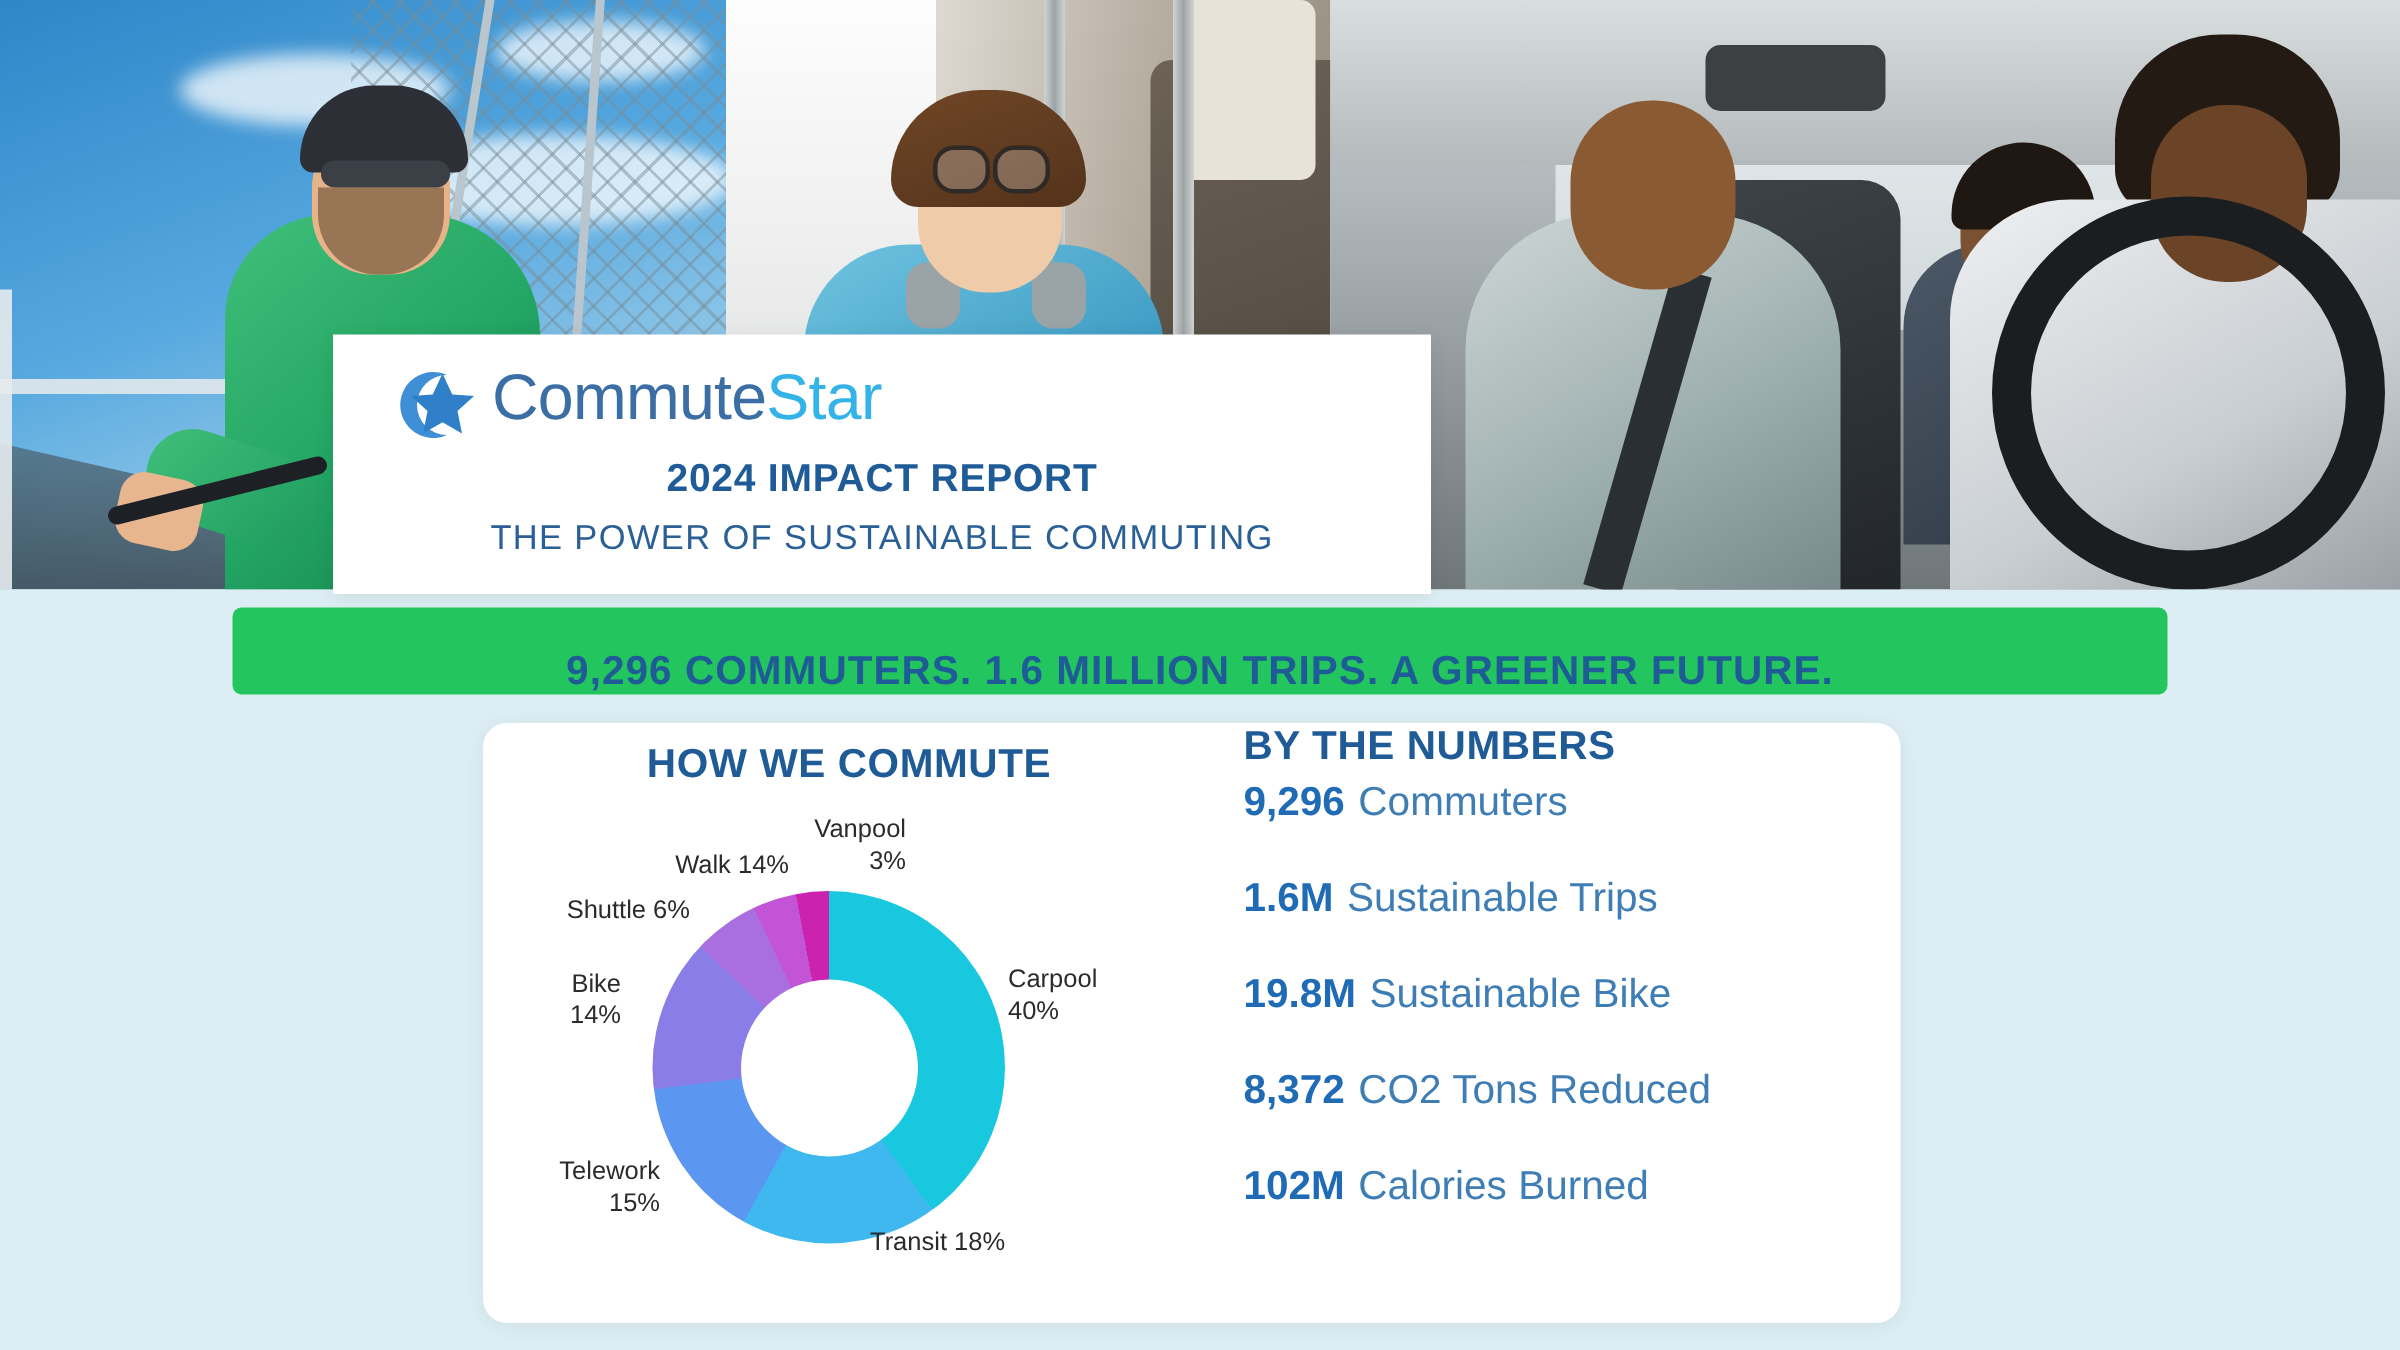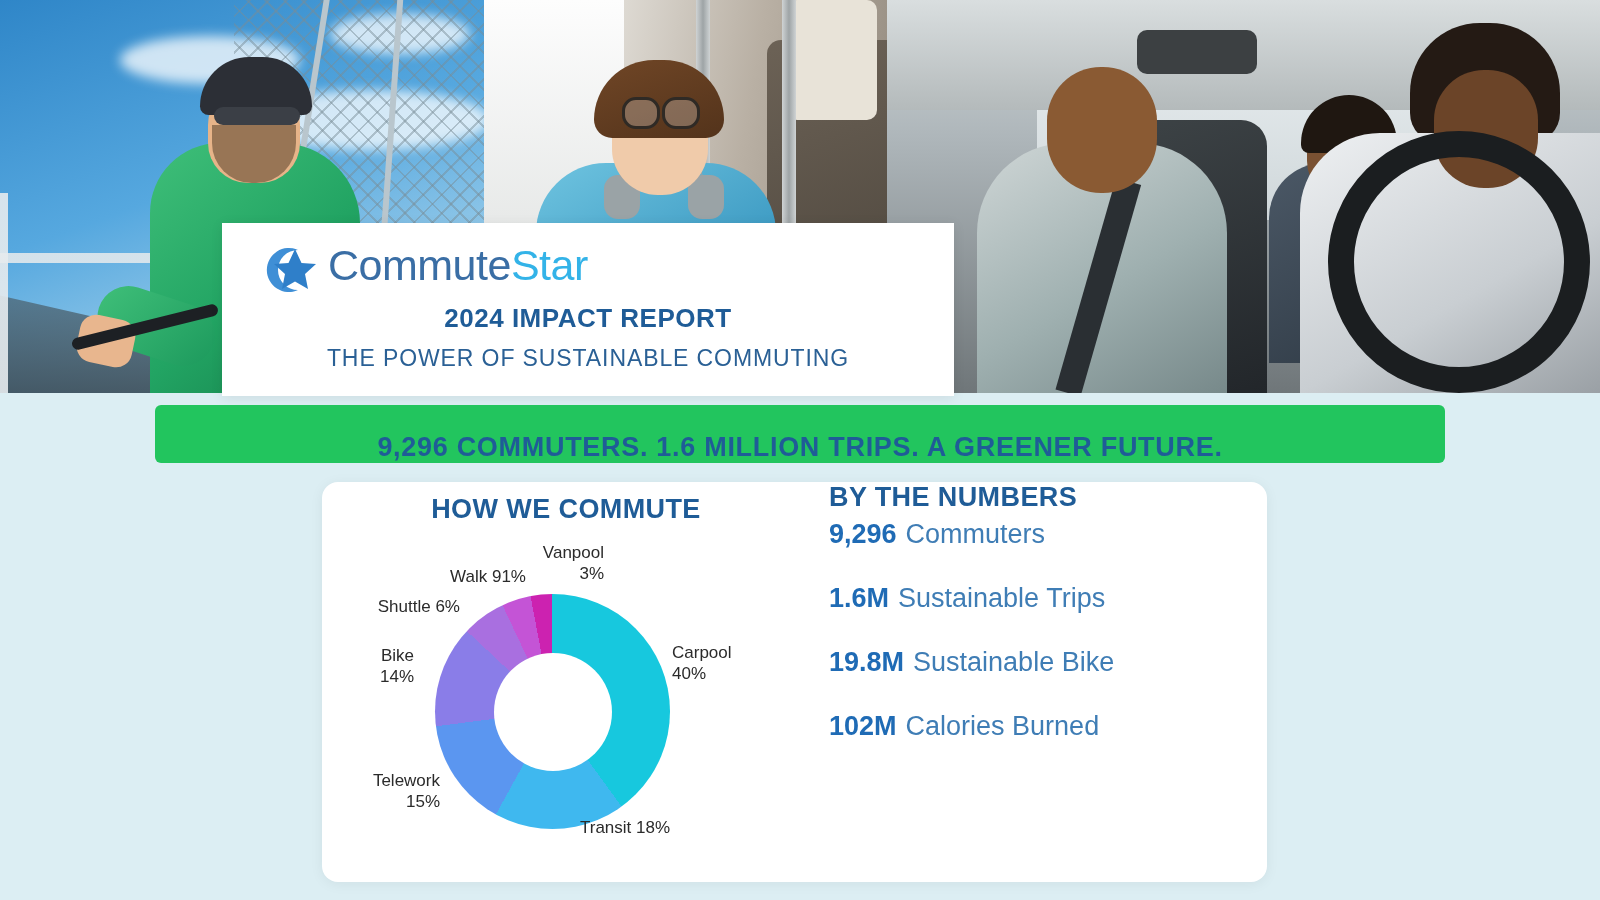--- a/index.html
+++ b/index.html
@@ -607,21 +607,21 @@
   <div class="panel-left">
     <div class="chart-title section-title">HOW WE COMMUTE</div>
 
     <div class="donut-wrap">
       <div class="donut" id="donut" style="background: conic-gradient(rgb(23, 200, 222) 0deg, rgb(23, 200, 222) 144deg, rgb(63, 184, 239) 144deg, rgb(63, 184, 239) 208.8deg, rgb(91, 150, 240) 208.8deg, rgb(91, 150, 240) 262.8deg, rgb(138, 125, 232) 262.8deg, rgb(138, 125, 232) 313.2deg, rgb(169, 111, 224) 313.2deg, rgb(169, 111, 224) 334.8deg, rgb(196, 84, 214) 334.8deg, rgb(196, 84, 214) 349.2deg, rgb(204, 34, 176) 349.2deg, rgb(204, 34, 176) 360deg);">
         <div class="donut-hole"></div>
       </div>
 
       <div class="slice-label" style="left:172px; top:0px; width:110px;">Vanpool
 3%</div>
-      <div class="slice-label" style="left:94px; top:24px; width:110px;">Walk 91%</div>
+      <div class="slice-label" style="left:94px; top:24px; width:110px;">Walk 14%</div>
       <div class="slice-label" style="left:28px; top:54px; width:110px;">Shuttle 6%</div>
       <div class="slice-label" style="left:16px; top:103px; width:76px;">Bike
 14%</div>
       <div class="slice-label" style="left:8px; top:228px; width:110px;">Telework
 15%</div>
       <div class="slice-label" style="left:258px; top:275px; width:160px; text-align:left;">Transit 18%</div>
       <div class="slice-label" style="left:350px; top:100px; width:100px; text-align:left;">Carpool
 40%</div>
     </div>
   </div>
@@ -635,17 +635,21 @@
     </div>
     <div class="stat-row">
       <span class="stat-value">1.6M</span>
       <span class="stat-label">Sustainable Trips</span>
     </div>
     <div class="stat-row">
       <span class="stat-value">19.8M</span>
       <span class="stat-label">Sustainable Bike</span>
     </div>
     <div class="stat-row">
+      <span class="stat-value">8,372</span>
+      <span class="stat-label">CO2 Tons Reduced</span>
+    </div>
+    <div class="stat-row">
       <span class="stat-value">102M</span>
       <span class="stat-label">Calories Burned</span>
     </div>
   </div>
 </div>
 
 </body></html>

